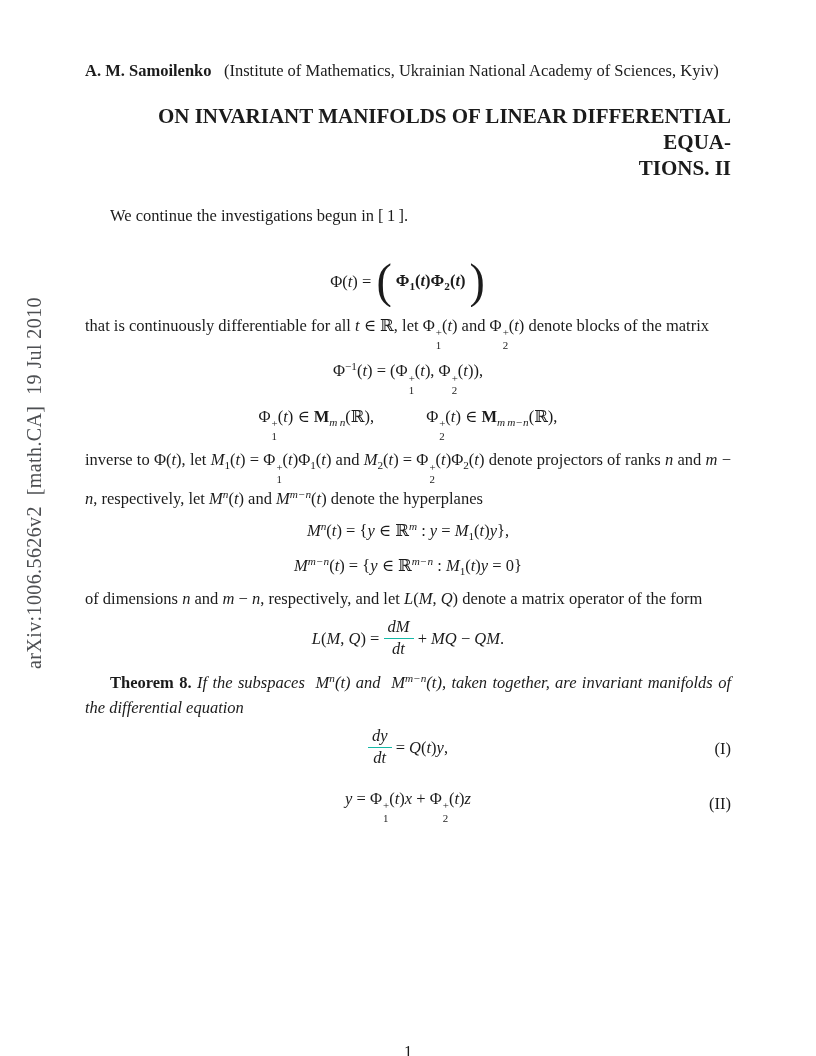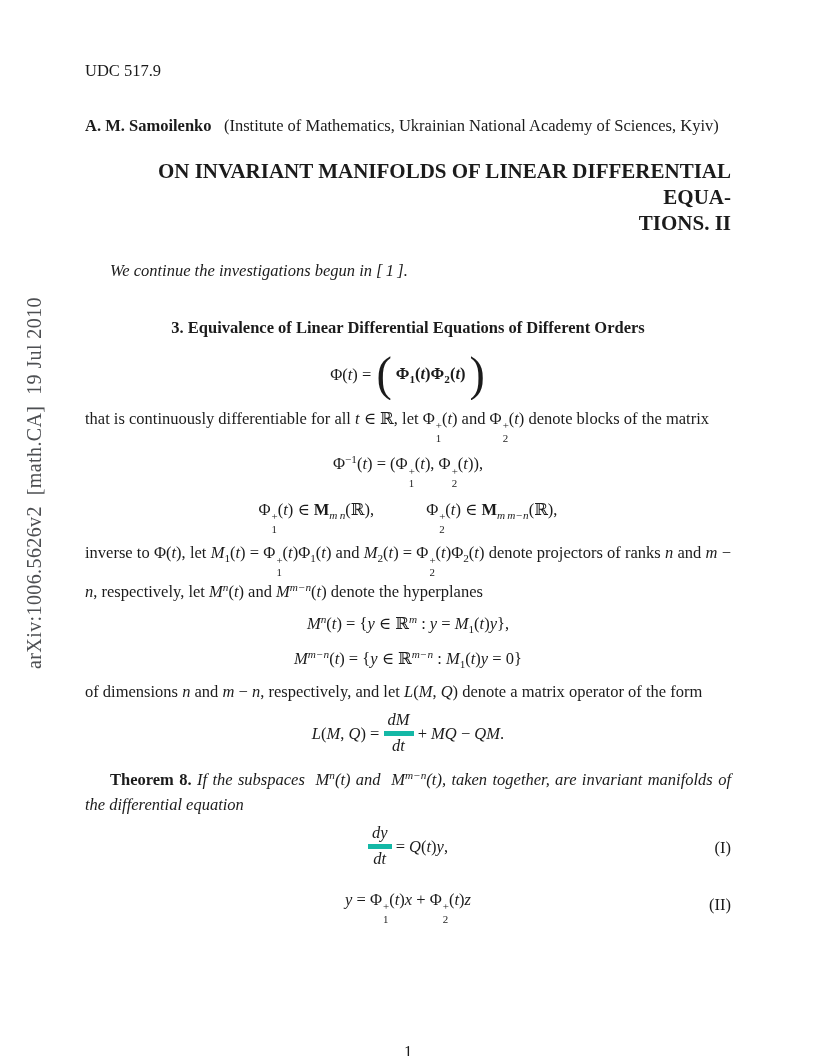--- a/index.html
+++ b/index.html
@@ -40,21 +40,20 @@
   .title {
     font-size: 21px;
     line-height: 26px;
     font-weight: bold;
     margin: 0 0 22px 16px;
     text-align: right;
   }
   .abstract {
     margin: 0 0 32px 0;
     text-indent: 25px;
-    font-style: italic;
   }
   .section {
     font-size: 16.5px;
     line-height: 25px;
     font-weight: bold;
     margin: 0 0 13px 0;
     text-align: center;
   }
   .para {
     margin: 0;
@@ -114,48 +113,46 @@
   .ss span { display: block; }
   .frac {
     display: inline-block;
     text-align: center;
     vertical-align: middle;
     line-height: 1.15;
     position: relative;
     top: -2px;
   }
   .frac .num { display: block; padding: 0 4px 1px; }
-  .frac .den { display: block; border-top: 5px solid #14b8a6; padding: 1px 4px 0; }
+  .frac .den { display: block; border-top: 1px solid #14b8a6; padding: 1px 4px 0; }
   .eqgap { display: inline-block; width: 52px; }
   .page-number {
     position: absolute;
     left: 50%;
     top: 1042px;
     transform: translateX(-50%);
     font-size: 16.5px;
   }
 </style>
 </head>
 <body>
 
 <div class="page">
 
   <div class="watermark">arXiv:1006.5626v2  [math.CA]  19 Jul 2010</div>
 
   <div class="content">
 
-    <div class="udc">UDC 517.9</div>
 
     <p class="author"><b>A. M. Samoilenko</b> &nbsp;&nbsp;(Institute of Mathematics, Ukrainian National Academy of Sciences, Kyiv)</p>
 
     <h1 class="title">ON INVARIANT MANIFOLDS OF LINEAR DIFFERENTIAL EQUA-<br>TIONS. II</h1>
 
     <p class="abstract">We continue the investigations begun in [ 1 ].</p>
 
-    <h2 class="section">3.  Equivalence of Linear Differential Equations of Different Orders</h2>
 
 
     <div class="eq matrix-eq">Φ(<i>t</i>) = <span class="bigp">(</span><span class="matcol">
           <span>Φ<sub>1</sub>(<i>t</i>)</span>
           <span>Φ<sub>2</sub>(<i>t</i>)</span>
         </span><span class="bigp">)</span></div>
 
     <p class="para">that is continuously differentiable for all <i>t</i> ∈ ℝ, let Φ<span class="ss">
           <span>+</span>
           <span>1</span>

